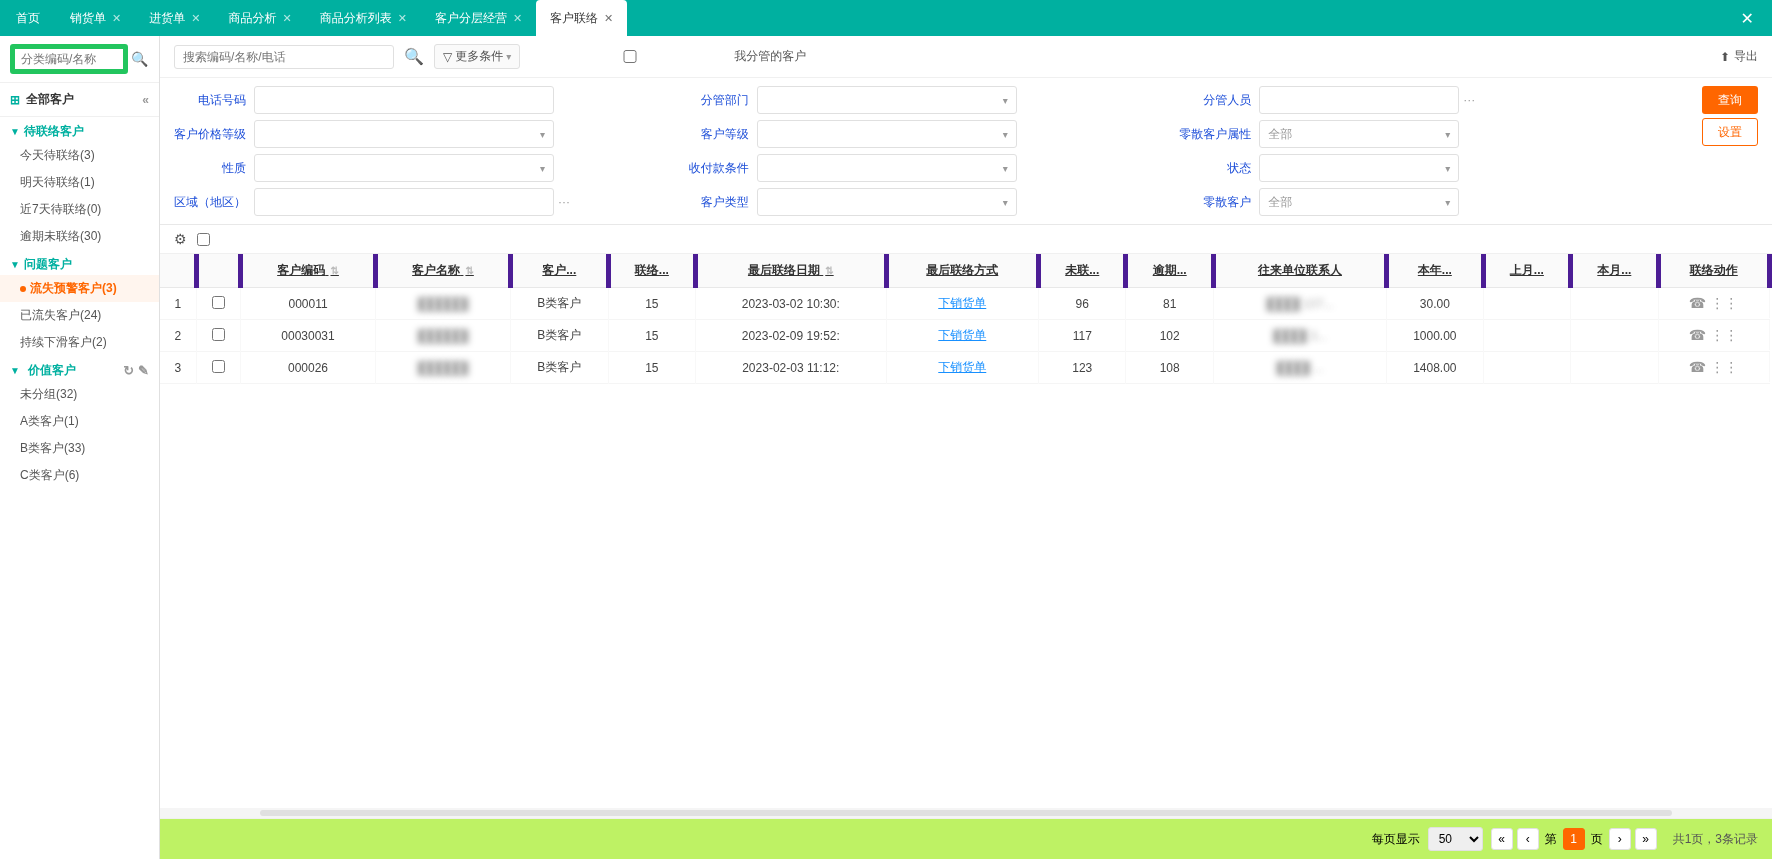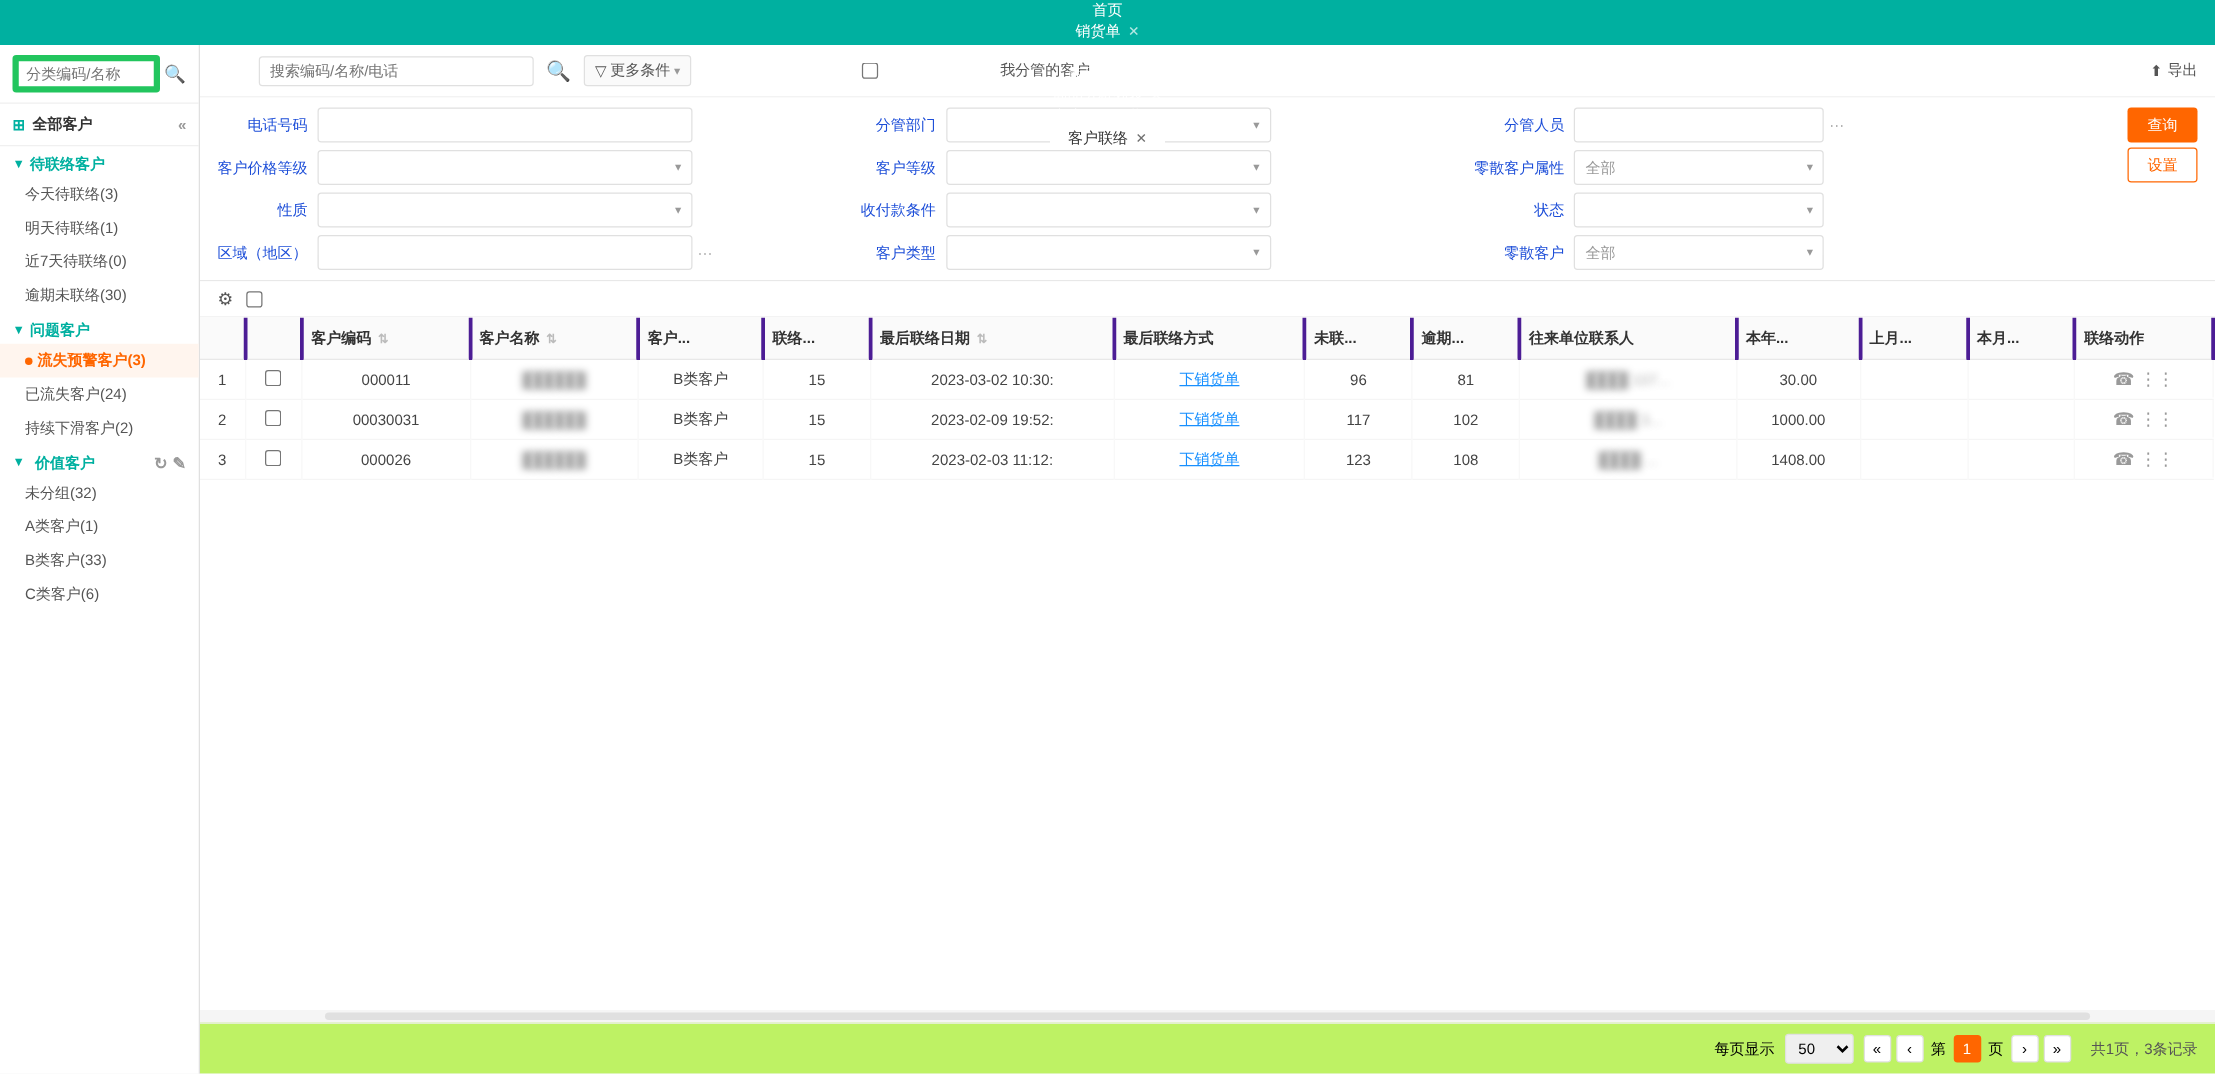--- a/index.html
+++ b/index.html
@@ -5,21 +5,20 @@
     * { box-sizing: border-box; margin: 0; padding: 0; font-family: 'Microsoft YaHei', Arial, sans-serif; font-size: 12px; }
     body { background: #f5f5f5; overflow: hidden; }
 
     
     .tab-bar {
       background: #00b0a0;
       display: flex;
       align-items: center;
       height: 36px;
       padding: 0 0 0 0;
-      flex-direction: column;
     }
     .tab-item {
       display: flex;
       align-items: center;
       padding: 0 14px;
       height: 36px;
       color: #fff;
       cursor: pointer;
       font-size: 13px;
       position: relative;
@@ -168,21 +167,20 @@
       gap: 10px;
       border-bottom: 1px solid #f0f0f0;
     }
     .search-bar input {
       border: 1px solid #e0e0e0;
       border-radius: 3px;
       padding: 4px 8px;
       width: 200px;
       font-size: 12px;
       outline: none;
-      margin-left: 33px;
     }
     .search-icon-btn {
       color: #ff6600;
       font-size: 16px;
       cursor: pointer;
     }
     .filter-btn {
       display: flex;
       align-items: center;
       gap: 3px;
@@ -316,23 +314,24 @@
       font-size: 12px;
     }
     thead tr {
       background: #fafafa;
       border-bottom: 1px solid #e8e8e8;
     }
     thead th {
       padding: 8px 6px;
       color: #333;
       font-weight: bold;
-      border-right: 3px solid #4c1d95;
+      border-right: 5px solid #4c1d95;
       white-space: nowrap;
-      text-align: left;
+      text-align: center;
+      text-decoration: underline;
     }
     thead th:first-child { width: 36px; }
     thead th.sortable { cursor: pointer; }
     thead th .sort-arrows { color: #bbb; font-size: 10px; margin-left: 2px; }
     tbody tr {
       border-bottom: 1px solid #f5f5f5;
     }
     tbody td {
       padding: 7px 6px;
       color: #444;

